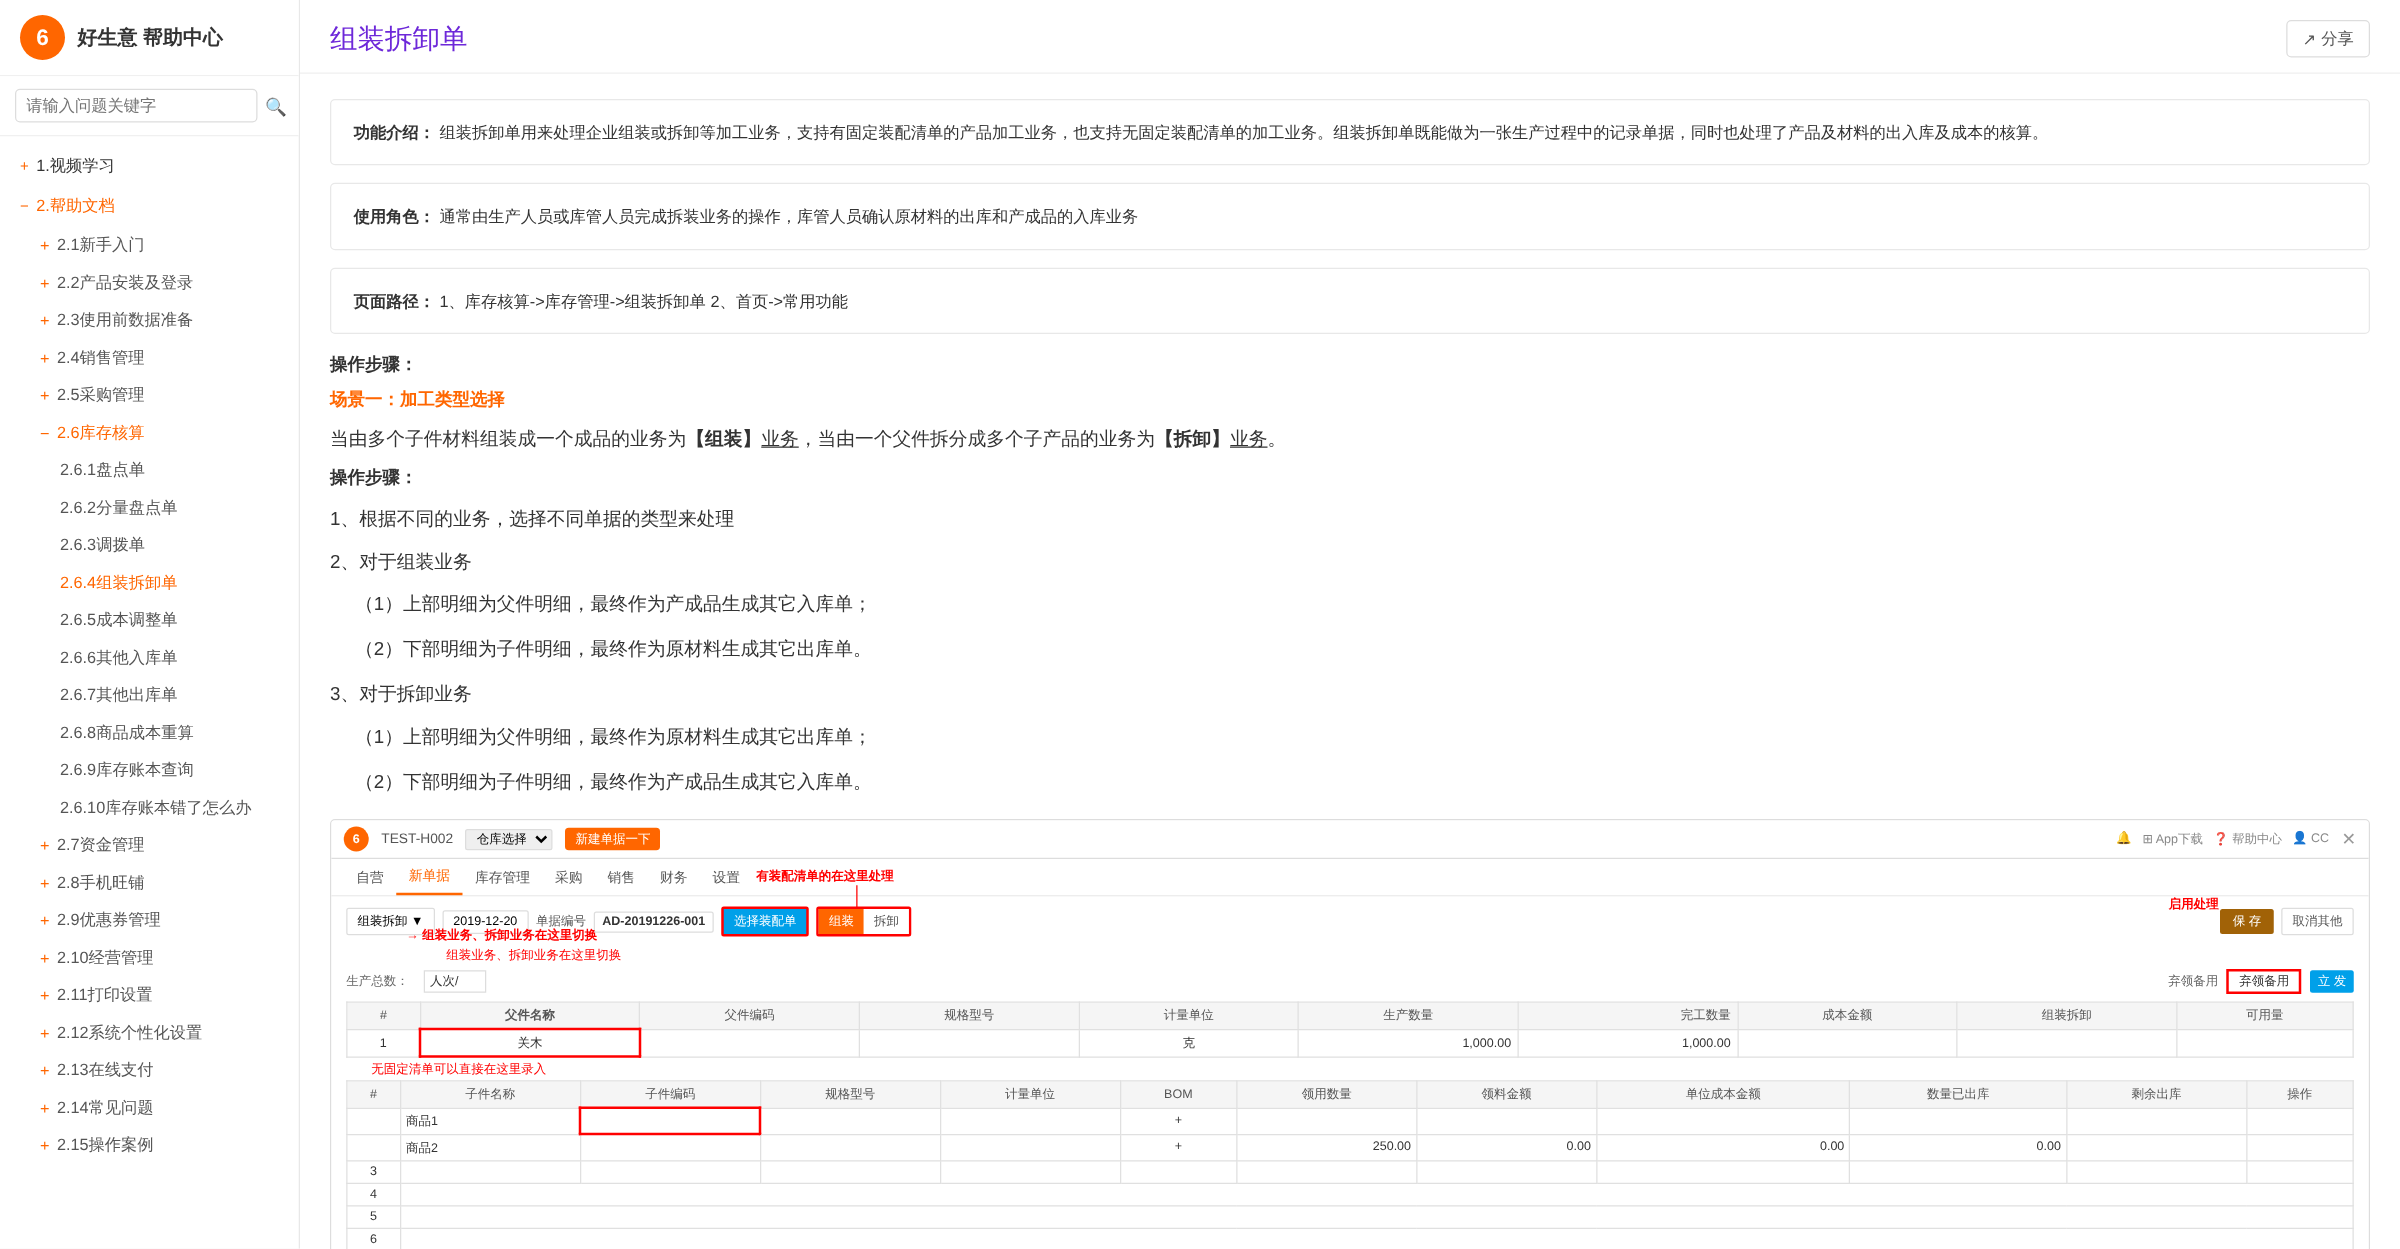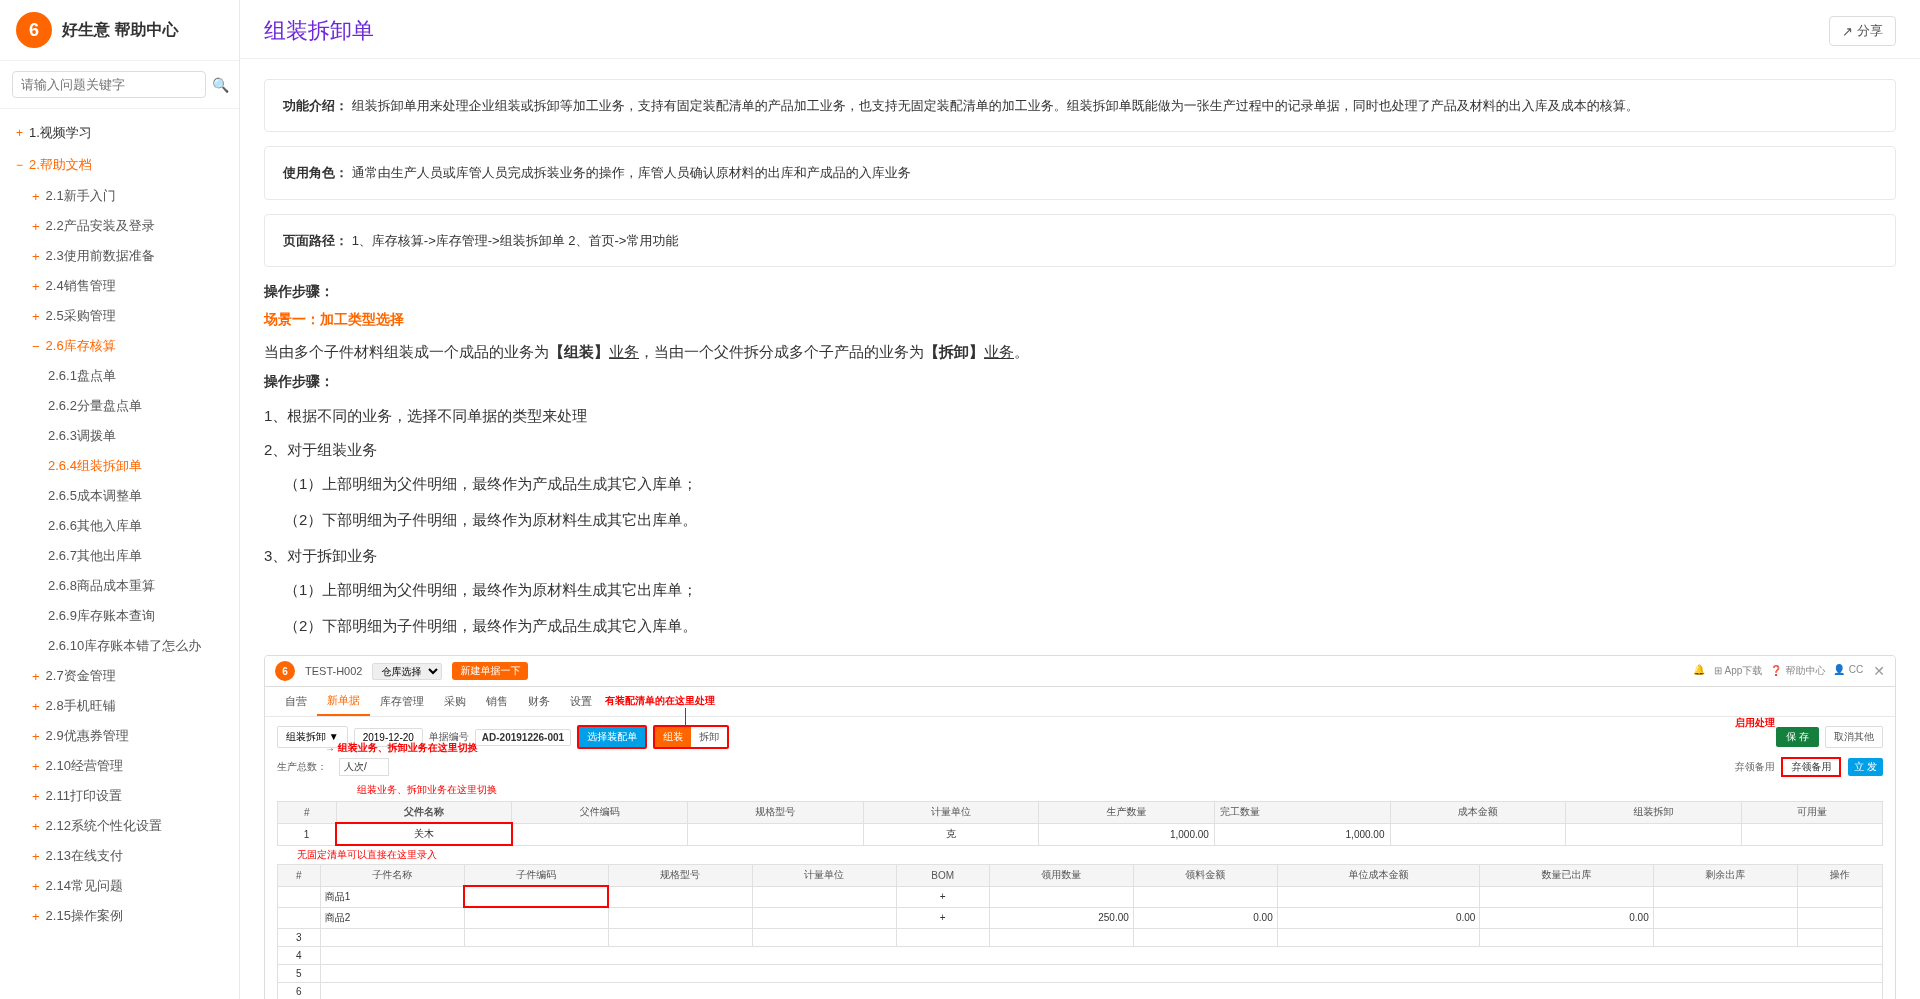--- a/index.html
+++ b/index.html
@@ -407,49 +407,49 @@
 
             <div style="position:relative;display:inline-block;">
               <button style="background:#00a0e9;color:#fff;border:none;padding:3px 8px;border-radius:2px;font-size:10px;cursor:pointer;border:2px solid red;">选择装配单</button>
             </div>
 
             <div style="position:relative;border:2px solid red;display:inline-flex;border-radius:2px;">
               <button style="background:#f60;color:#fff;border:none;padding:3px 8px;font-size:10px;cursor:pointer;">组装</button>
               <button style="background:#fff;color:#555;border:none;padding:3px 8px;font-size:10px;cursor:pointer;">拆卸</button>
             </div>
             <div style="flex:1;"></div>
-            <button style="background:#15803d;color:#fff;border:none;padding:3px 10px;border-radius:2px;font-size:10px;cursor:pointer;">保 存</button>
+            <button style="background:#a16207;color:#fff;border:none;padding:3px 10px;border-radius:2px;font-size:10px;cursor:pointer;">保 存</button>
             <button style="background:#fff;border:1px solid #ddd;color:#555;padding:3px 8px;border-radius:2px;font-size:10px;cursor:pointer;">取消其他</button>
+          </div>
+
+          <div style="font-size:10px;color:red;margin-bottom:4px;padding-left:80px;">
+            组装业务、拆卸业务在这里切换
           </div>
 
           <div style="display:flex;align-items:center;gap:12px;margin-bottom:6px;font-size:10px;">
             <span style="color:#666;">生产总数：</span>
             <span style="border:1px solid #ddd;padding:1px 4px;min-width:50px;background:#fff;">人次/</span>
 
             <div style="position:relative;margin-left:auto;">
               <span style="color:#666;font-size:10px;">弃领备用</span>
               <span style="border:2px solid red;display:inline-block;padding:1px 8px;background:#fff;font-size:10px;margin-left:4px;">弃领备用</span>
               <button style="background:#00a0e9;color:#fff;border:none;padding:2px 6px;border-radius:2px;font-size:10px;margin-left:4px;cursor:pointer;">立 发</button>
             </div>
-          </div>
-
-          <div style="font-size:10px;color:red;margin-bottom:4px;padding-left:80px;">
-            组装业务、拆卸业务在这里切换
           </div>
 
           <table style="width:100%;border-collapse:collapse;font-size:10px;margin-bottom:2px;">
             <thead>
               <tr style="background:#f5f5f5;">
                 <th style="border:1px solid #e0e0e0;padding:3px 5px;text-align:center;font-weight:normal;color:#555;">#</th>
                 <th style="border:1px solid #e0e0e0;padding:3px 5px;text-align:center;font-weight:bold;color:#555;">父件名称</th>
                 <th style="border:1px solid #e0e0e0;padding:3px 5px;text-align:center;font-weight:normal;color:#555;">父件编码</th>
                 <th style="border:1px solid #e0e0e0;padding:3px 5px;text-align:center;font-weight:normal;color:#555;">规格型号</th>
                 <th style="border:1px solid #e0e0e0;padding:3px 5px;text-align:center;font-weight:normal;color:#555;">计量单位</th>
                 <th style="border:1px solid #e0e0e0;padding:3px 5px;text-align:center;font-weight:normal;color:#555;">生产数量</th>
-                <th style="border:1px solid #e0e0e0;padding:3px 5px;text-align:left;font-weight:normal;color:#555;">完工数量</th>
+                <th style="border:1px solid #e0e0e0;padding:3px 5px;text-align:right;font-weight:normal;color:#555;">完工数量</th>
                 <th style="border:1px solid #e0e0e0;padding:3px 5px;text-align:center;font-weight:normal;color:#555;">成本金额</th>
                 <th style="border:1px solid #e0e0e0;padding:3px 5px;text-align:center;font-weight:normal;color:#555;">组装拆卸</th>
                 <th style="border:1px solid #e0e0e0;padding:3px 5px;text-align:center;font-weight:normal;color:#555;">可用量</th>
               </tr>
             </thead>
             <tbody>
               <tr>
                 <td style="border:1px solid #e0e0e0;padding:3px 5px;text-align:center;">1</td>
                 <td style="border:2px solid red;padding:3px 5px;text-align:center;">关木</td>
                 <td style="border:1px solid #e0e0e0;padding:3px 5px;"></td>

